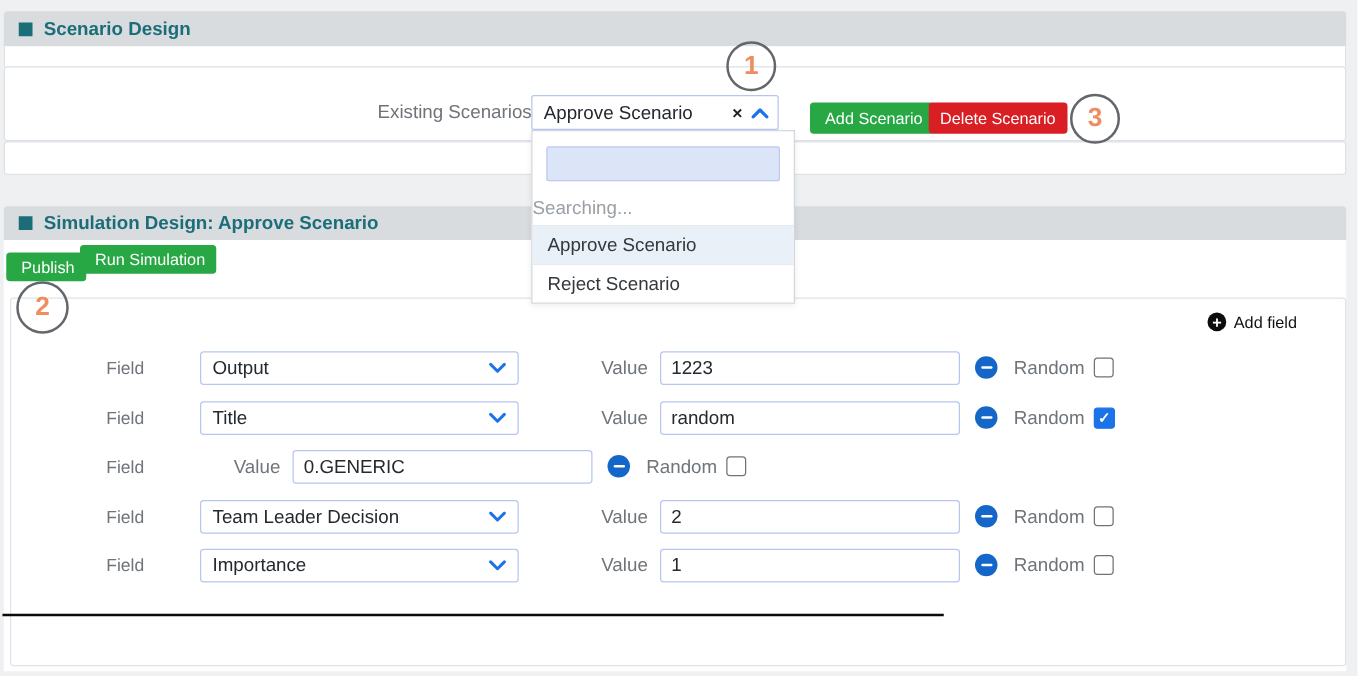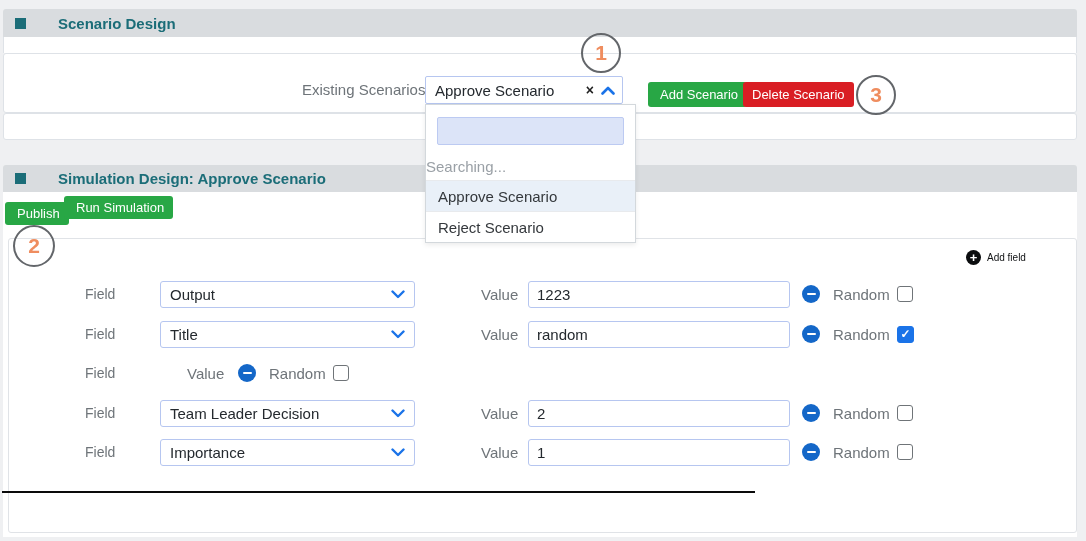--- a/index.html
+++ b/index.html
@@ -10,21 +10,21 @@
   *{box-sizing:border-box; margin:0; padding:0;}
   html,body{width:1086px; height:541px;}
   body{
     position:relative; background:var(--page-gray);
     font-family:"Liberation Sans", sans-serif; overflow:hidden;
   }
   .abs{position:absolute;}
   
   .section-bar{
     left:3px; width:1074px; height:28px; background:var(--bar-gray);
-    display:flex; align-items:center; padding-left:12px; border-radius:3px 3px 0 0;gap:23px;
+    display:flex; align-items:center; padding-left:12px; border-radius:3px 3px 0 0;
   }
   .teal-square{width:11px; height:11px; background:var(--teal); margin-right:9px; flex:0 0 auto;}
   .section-title{color:var(--teal); font-weight:bold; font-size:15px; white-space:nowrap;}
   
   .white-row{left:3px; width:1074px; background:#fff; border:1px solid var(--panel-border); border-radius:3px;}
   .strip{left:3px; width:1074px; background:#fff;}
   
   .gray-label{color:var(--label-gray); font-size:15px; white-space:nowrap;}
   
   .select-box{
@@ -60,32 +60,32 @@
     font-family:inherit; font-size:14px; padding:0 6px;
   }
   .dropdown-searching{height:28px; display:flex; align-items:center; 
     color:#9aa0a6; font-size:15px;}
   .dropdown-option{height:31px; display:flex; align-items:center; padding-left:12px;
     font-size:15px; color:#34383c; border-top:1px solid #e8eaed; cursor:pointer;}
   .dropdown-option.highlighted{background:#e9f0f8;}
   
   .fields-panel{left:8px; top:238px; width:1069px; height:295px; background:#fff;
     border:1px solid #e0e3e7; border-radius:3px;}
-  .add-field{display:flex; align-items:center; color:#101214; font-size:10px; cursor:pointer; z-index:5;}
+  .add-field{display:flex; align-items:center; color:#101214; font-size:13px; cursor:pointer; z-index:5;}
   .plus-icon{width:15px; height:15px; border-radius:50%; background:#0b0d0f; color:#fff;
     display:flex; align-items:center; justify-content:center; font-size:13px; font-weight:bold;
     margin-right:6px; line-height:1;}
   .plus-icon::before{content:"+";}
   .field-row{left:8px; width:1069px; height:28px; display:flex; align-items:center; z-index:4;}
   .fr-field-label{margin-left:77px; width:36px; color:var(--label-gray); font-size:14px;}
   .field-select{margin-left:39px; width:255px; height:27px; border:1px solid var(--input-border);
     border-radius:3px; background:#fff; display:flex; align-items:center; padding:0 9px; cursor:pointer;}
   .field-select .val{flex:1; font-size:15px; color:var(--text-dark); white-space:nowrap;}
   .fr-value-label{margin-left:66px; width:39px; color:var(--label-gray); font-size:15px;}
-  .value-input{margin-left:8px; width:262px; height:27px; border:1px solid var(--input-border);
+  .value-input{margin-left:8px; width:240px; height:27px; border:1px solid var(--input-border);
     border-radius:3px; padding:0 8px; font-family:inherit; font-size:15px; color:var(--text-dark);}
   .minus-icon{margin-left:12px; width:18px; height:18px; border-radius:50%; background:var(--minus-blue);
     display:flex; align-items:center; justify-content:center; cursor:pointer; flex:0 0 auto;}
   .minus-icon::before{content:""; width:9px; height:2.5px; background:#fff; border-radius:1px;}
   .fr-random-label{margin-left:13px; width:55px; color:var(--label-gray); font-size:15px;}
   .checkbox{margin-left:9px; width:16px; height:16px; border:1.5px solid #6f7478; border-radius:3px;
     background:#fff; cursor:pointer; display:flex; align-items:center; justify-content:center;}
   .checkbox.checked{width:17px; height:17px; background:var(--blue); border-color:var(--blue);}
   .checkbox.checked::before{content:"\2713"; color:#fff; font-size:12px; font-weight:bold;}
   .black-divider{left:2px; top:491px; width:753px; height:2px; background:#0a0a0a; z-index:6;}
@@ -170,20 +170,21 @@
   <span class="fr-value-label">Value</span>
   <input class="value-input" type="text" value="random" style="">
   <span class="minus-icon"></span>
   <span class="fr-random-label">Random</span>
   <span class="checkbox checked"></span>
 </div>
 
 <div class="abs field-row" style="top:359px;">
   <span class="fr-field-label">Field</span>
   <span class="fr-value-label">Value</span>
+  <input class="value-input" type="text" value="0.GENERIC" style="">
   <span class="minus-icon"></span>
   <span class="fr-random-label">Random</span>
   <span class="checkbox"></span>
 </div>
 
 <div class="abs field-row" style="top:399px;">
   <span class="fr-field-label">Field</span>
   <div class="field-select">
     <span class="val">Team Leader Decision</span>
     <svg class="chev" width="14" height="9" viewBox="0 0 14 9">

